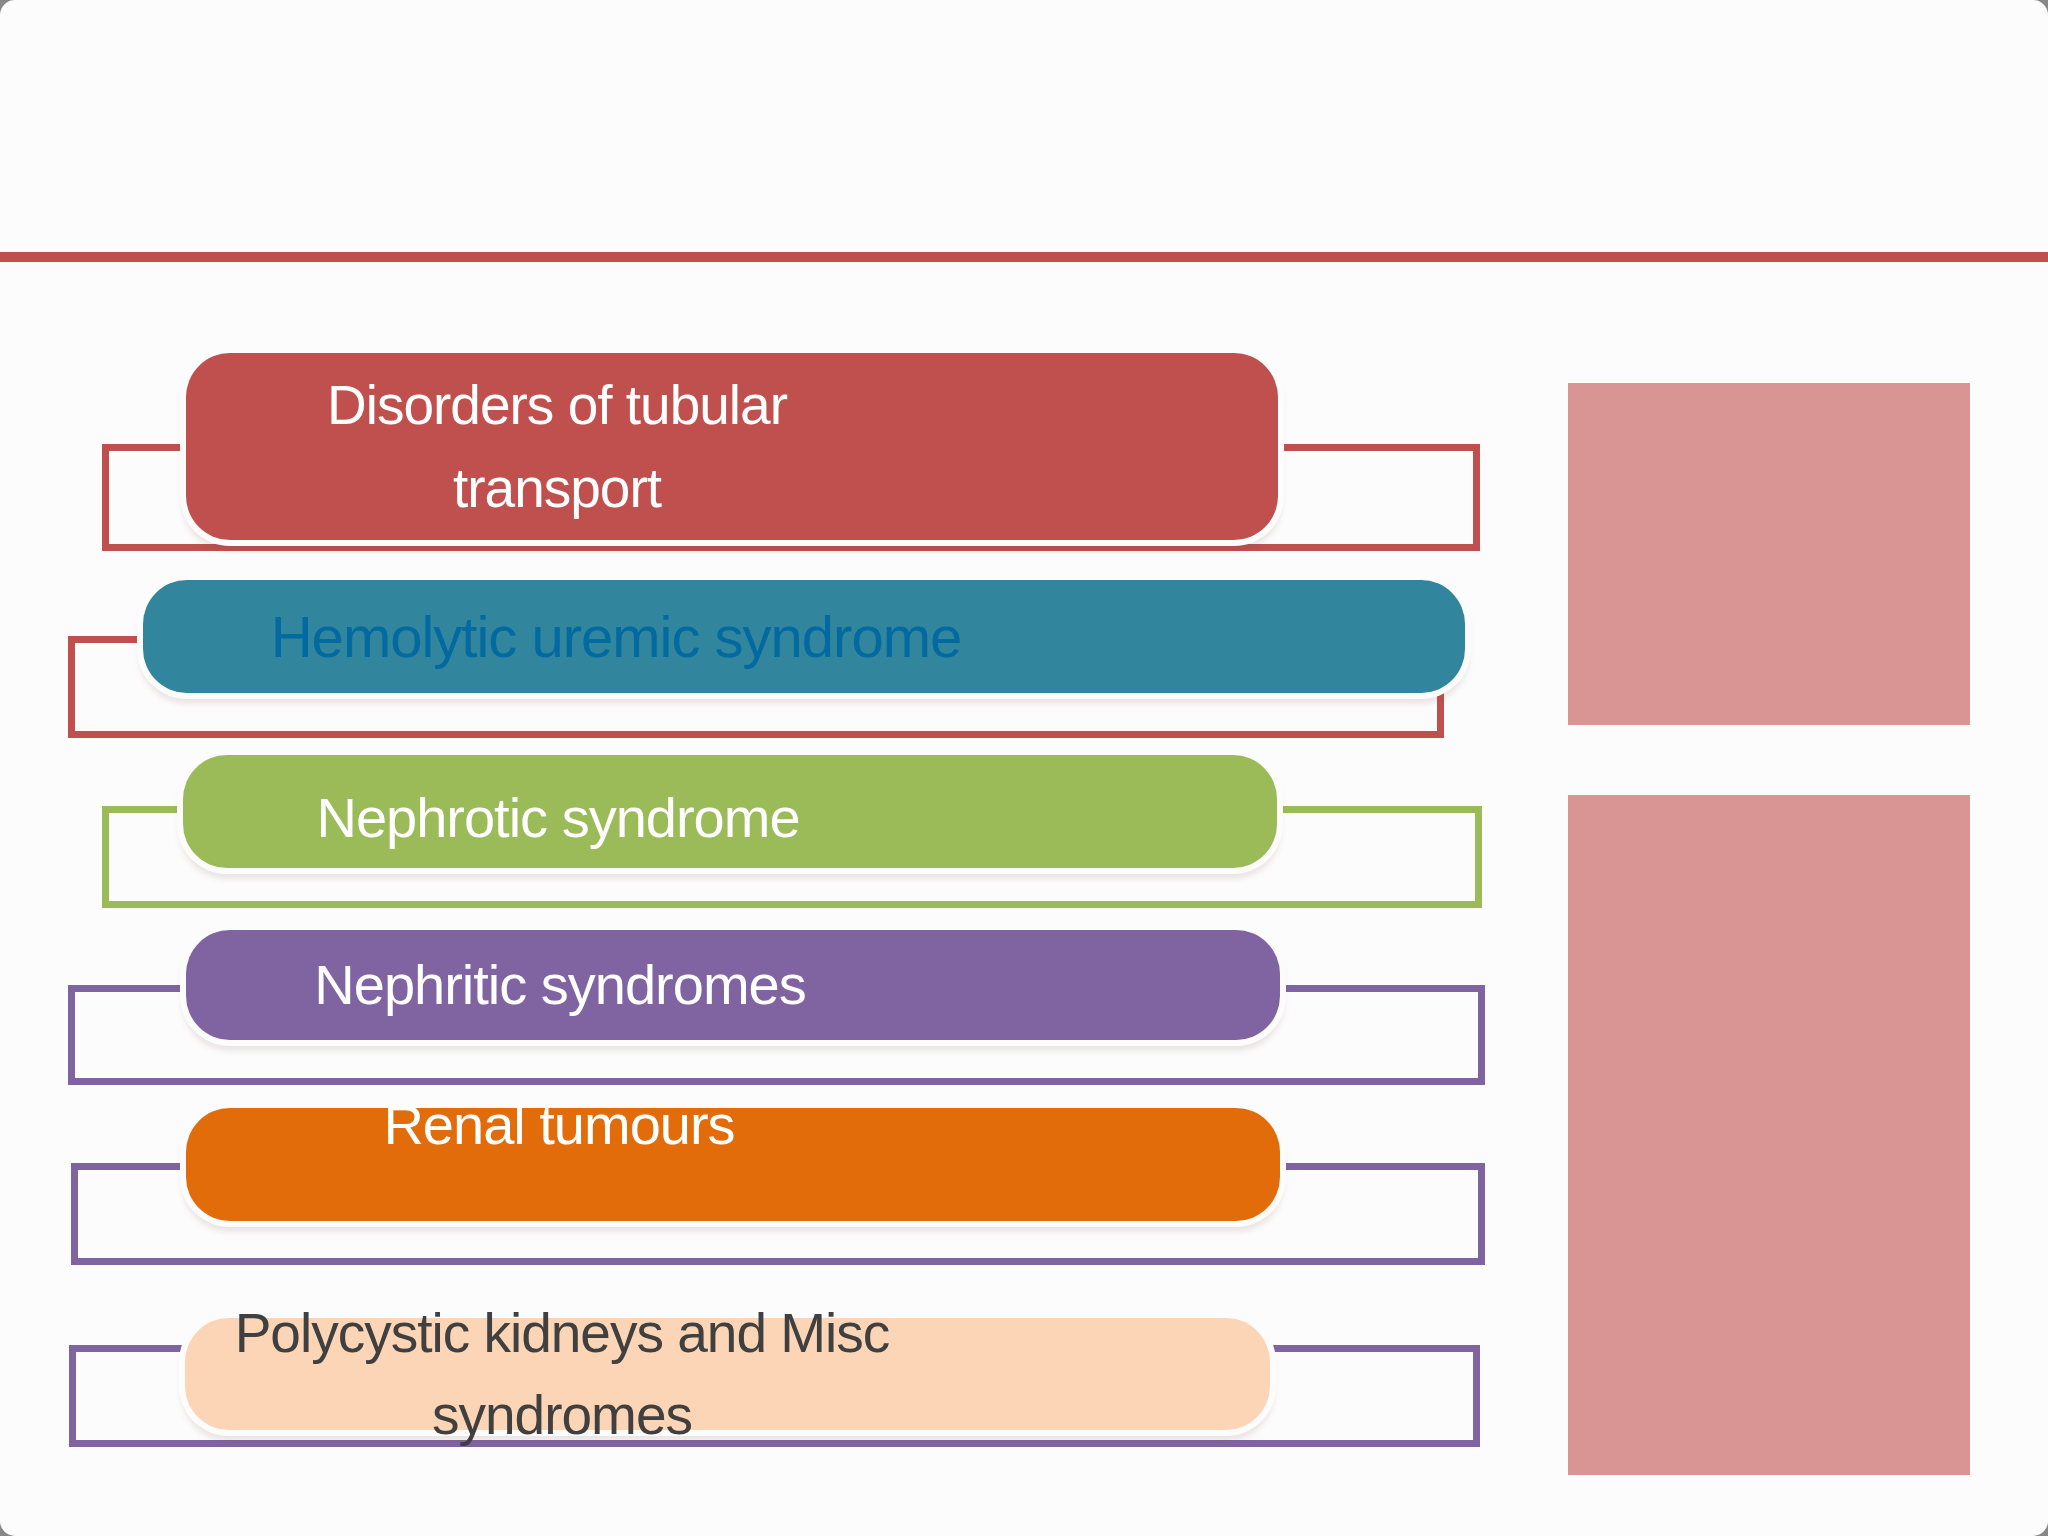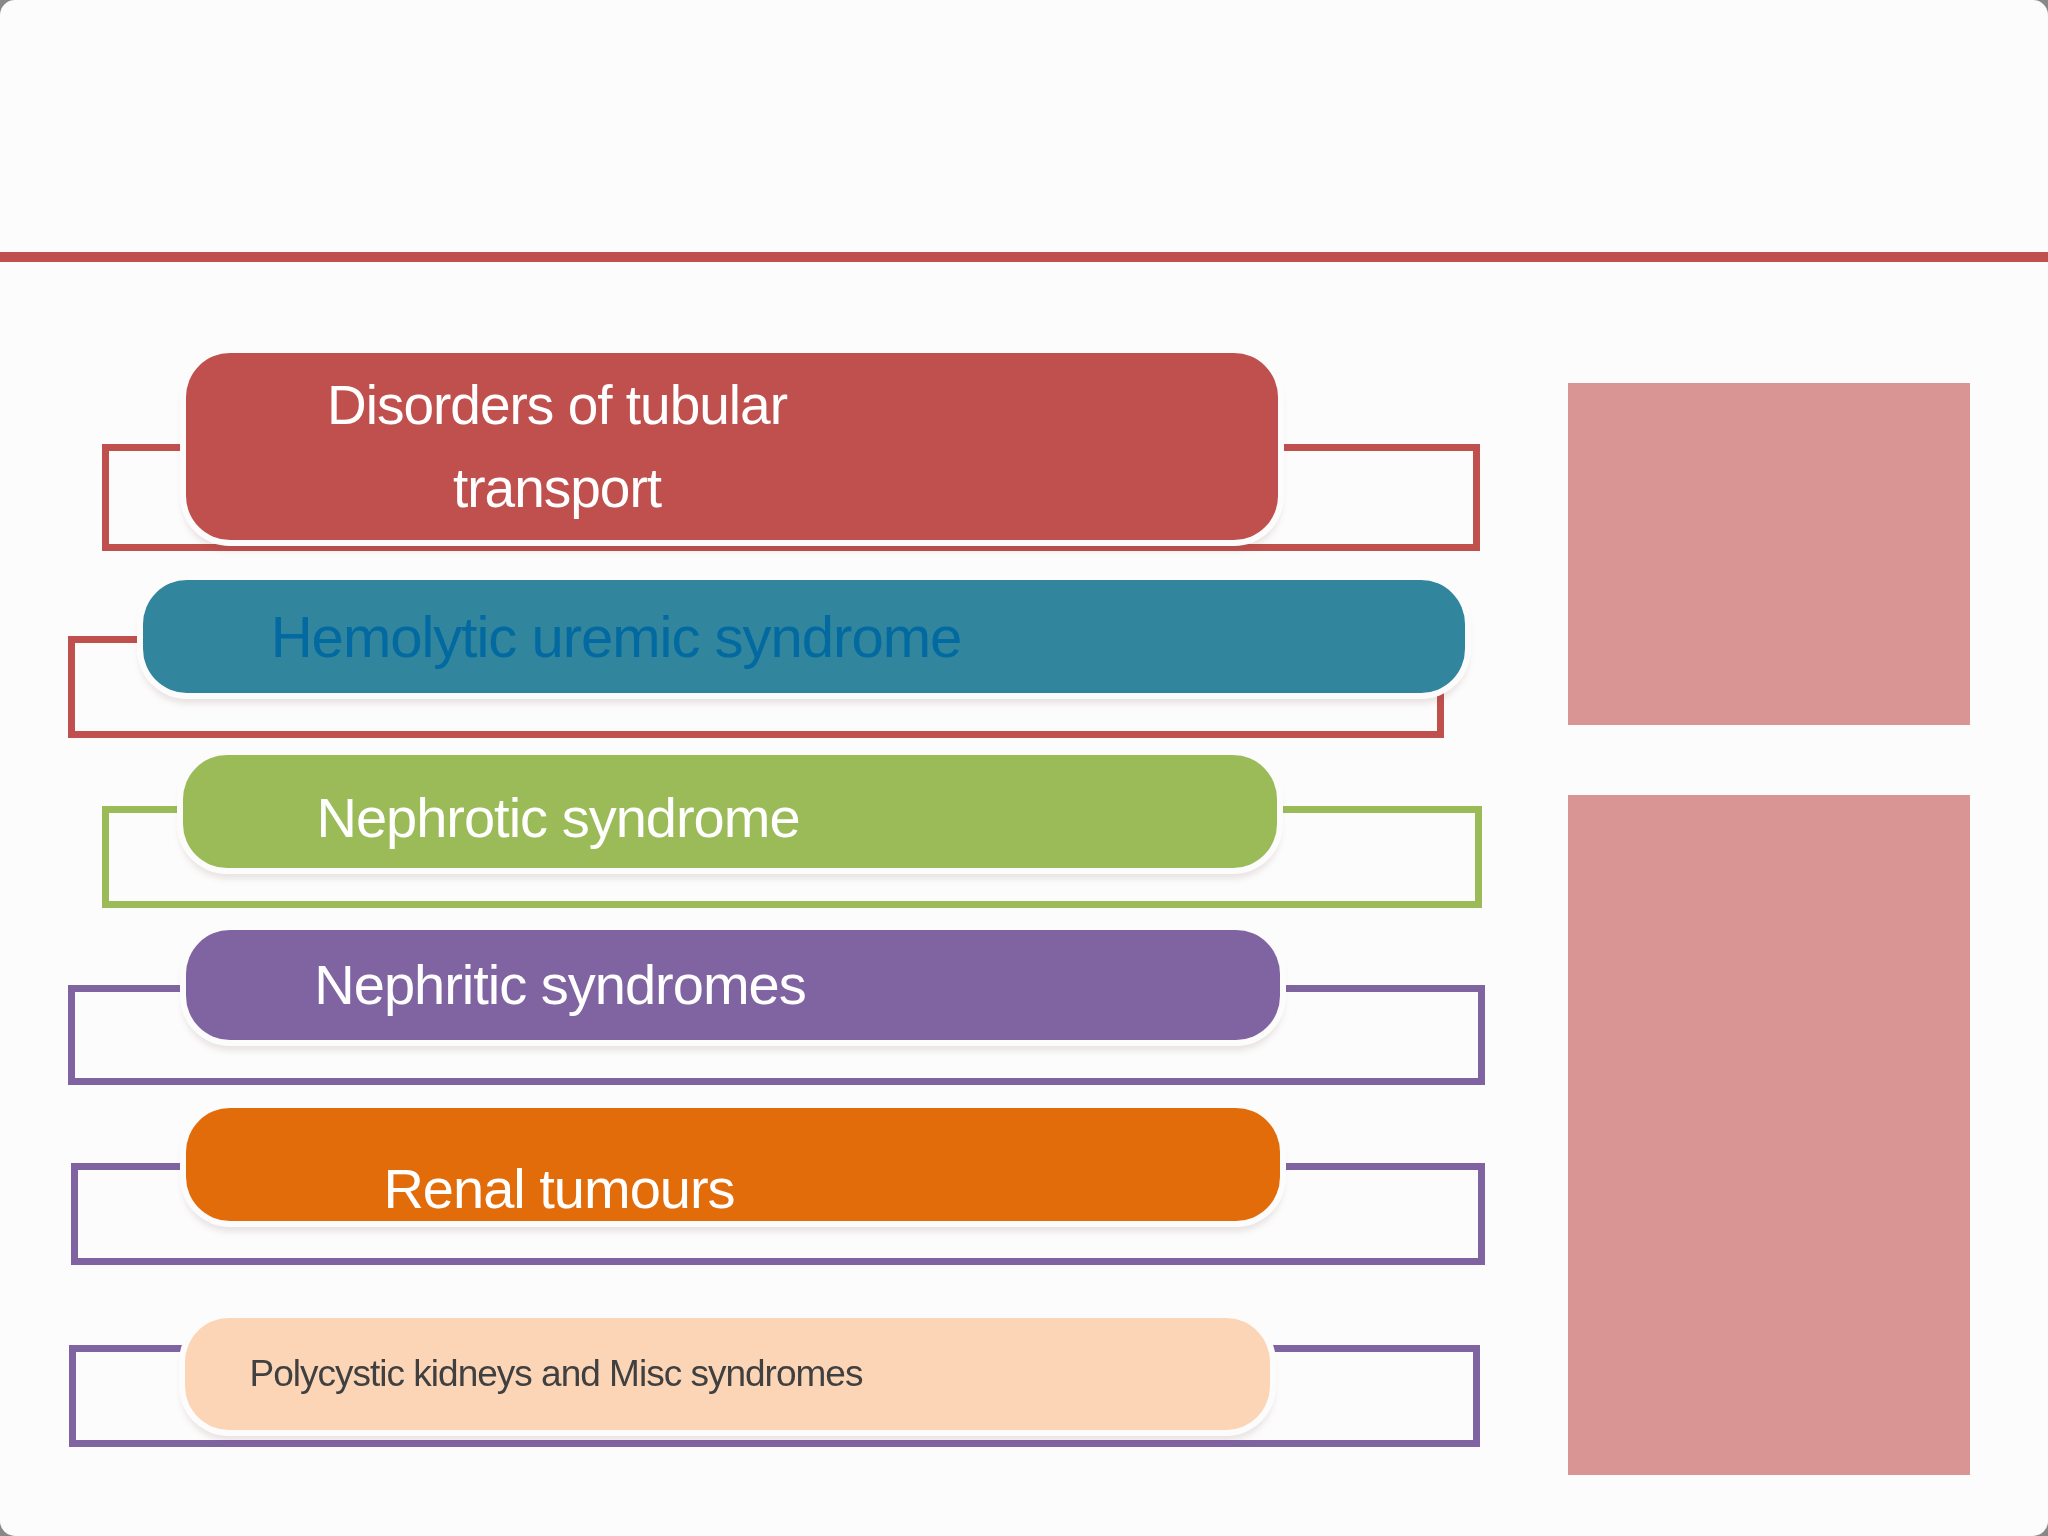--- a/index.html
+++ b/index.html
@@ -64,23 +64,23 @@
         <div class="banner-label" style="left: 8px; top: 755px; width: 1100px; height: 126px; font-size: 56px; color: rgb(255, 255, 255);">Nephrotic syndrome</div>
       </div>
       <div>
         <div class="bracket" style="left: 68px; top: 985px; width: 1403px; height: 86px; border-color: rgb(128, 100, 162);"></div>
         <div class="banner" style="left: 186px; top: 930px; width: 1094px; height: 110px; background: rgb(128, 100, 162);"></div>
         <div class="banner-label" style="left: 10px; top: 930px; width: 1100px; height: 110px; font-size: 56px; color: rgb(255, 255, 255);">Nephritic syndromes</div>
       </div>
       <div>
         <div class="bracket" style="left: 71px; top: 1163px; width: 1400px; height: 88px; border-color: rgb(128, 100, 162);"></div>
         <div class="banner" style="left: 186px; top: 1108px; width: 1094px; height: 113px; background: rgb(227, 108, 10);"></div>
-        <div class="banner-label" style="left: 9px; top: 1132px; width: 1100px; height: 113px; font-size: 56px; color: rgb(255, 255, 255);">Renal tumours</div>
+        <div class="banner-label" style="left: 9px; top: 1068px; width: 1100px; height: 113px; font-size: 56px; color: rgb(255, 255, 255);">Renal tumours</div>
       </div>
       <div>
         <div class="bracket" style="left: 69px; top: 1345px; width: 1397px; height: 88px; border-color: rgb(128, 100, 162);"></div>
         <div class="banner" style="left: 185px; top: 1318px; width: 1085px; height: 112px; background: rgb(251, 213, 181);"></div>
-        <div class="banner-label" style="left: 146px; top: 1318px; width: 820px; height: 112px; font-size: 37px; color: rgb(64, 64, 64);">Polycystic kidneys and Misc syndromes</div>
+        <div class="banner-label" style="left: 152px; top: 1318px; width: 820px; height: 112px; font-size: 55px; color: rgb(64, 64, 64);">Polycystic kidneys and Misc syndromes</div>
       </div>
     </div>
   <div class="panel p1" style="background: rgb(217, 149, 148);"></div>
   <div class="panel p2" style="background: rgb(217, 149, 148);"></div>
 </div>
 
 </body></html>

